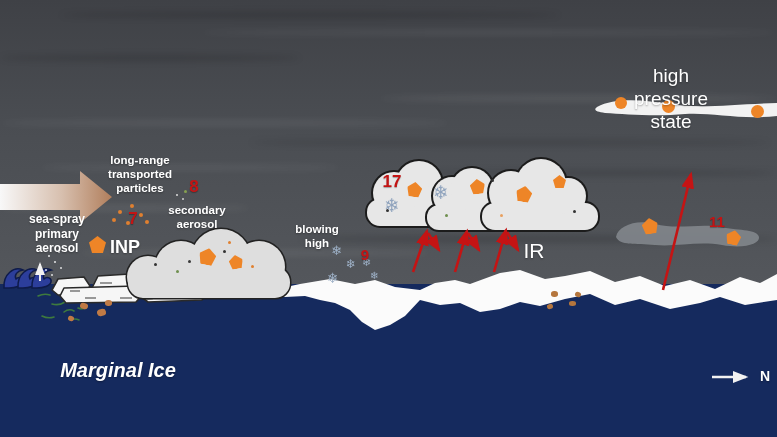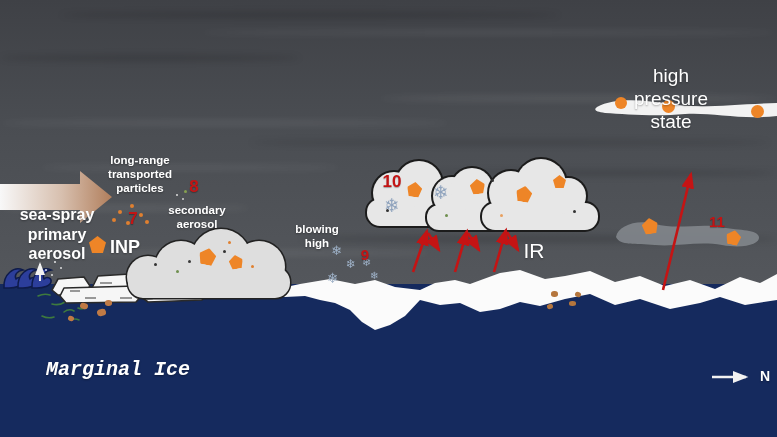--- a/index.html
+++ b/index.html
@@ -10,21 +10,21 @@
   .streak.light{background:rgba(255,255,255,0.07);}
   .streak.dark{background:rgba(0,0,0,0.14);}
   svg.scene{position:absolute;left:0;top:0;}
   .cloud-stroke{fill:#e7e7e7;stroke:#1c1c1c;stroke-width:4;}
   .cloud-fill{fill:#e7e7e7;}
   .fog-stroke{fill:#dedede;stroke:#222;stroke-width:3;}
   .fog-fill{fill:#dedede;}
   .lbl{position:absolute;color:#fff;white-space:pre-line;text-align:center;
        transform:translateX(-50%);text-shadow:0 1px 2px rgba(0,0,0,.35);line-height:1.22;}
   .b{font-weight:bold;}
-  .i{font-style:italic;font-family:Liberation Mono, monospace;}
+  .i{font-style:italic;}
   .anchor-left{transform:none;text-align:left;}
   .num{position:absolute;transform:translate(-50%,-50%);color:#c41414;font-weight:bold;
        text-shadow:0 1px 1px rgba(0,0,0,.3);}
   .pent{position:absolute;background:#ee8527;
         clip-path:polygon(50% 0%,100% 38%,82% 100%,18% 100%,0% 38%);}
   .dot{position:absolute;border-radius:50%;}
   .blob{position:absolute;border-radius:45%;}
   .flake{position:absolute;color:#9db0c6;font-family:"DejaVu Sans",sans-serif;
          line-height:1;text-shadow:none;}
 </style>
@@ -237,31 +237,31 @@
   <div class="flake" style="left:362px;top:257px;font-size:11px">❄</div>
   <div class="flake" style="left:370px;top:271px;font-size:10px">❄</div>
   <div class="flake" style="left:384px;top:196px;font-size:19px;color:#8fa3bd">❄</div>
   <div class="flake" style="left:433px;top:183px;font-size:19px;color:#8fa3bd">❄</div>
 
   <div class="lbl" style="left:671px;top:64px;font-size:19px">high pressure state</div>
 
   <div class="lbl b" style="left:140px;top:153px;font-size:11.5px">long-range
 transported
 particles</div>
-  <div class="lbl b" style="left:57px;top:205px;font-size:16px">sea-spray
+  <div class="lbl b" style="left:57px;top:212px;font-size:12px">sea-spray
 primary
 aerosol</div>
   <div class="lbl b" style="left:197px;top:203px;font-size:11.5px">secondary
 aerosol</div>
   <div class="lbl b anchor-left" style="left:110px;top:237px;font-size:18px">INP</div>
   <div class="lbl b" style="left:317px;top:222px;font-size:11.5px">blowing
 high</div>
   <div class="lbl" style="left:534px;top:238px;font-size:21px">IR</div>
 
   <div class="num" style="left:133px;top:219px;font-size:17px">7</div>
   <div class="num" style="left:194px;top:187px;font-size:17px">8</div>
   <div class="num" style="left:365px;top:254px;font-size:15px">9</div>
-  <div class="num" style="left:392px;top:182px;font-size:17px">10</div>
+  <div class="num" style="left:392px;top:182px;font-size:17px">17</div>
   <div class="num" style="left:717px;top:221px;font-size:15px">11</div>
 
   <div class="lbl b i" style="left:118px;top:358px;font-size:20px">Marginal Ice</div>
   <div class="lbl b anchor-left" style="left:760px;top:368px;font-size:14px">N</div>
 </div>
 
 </body></html>

